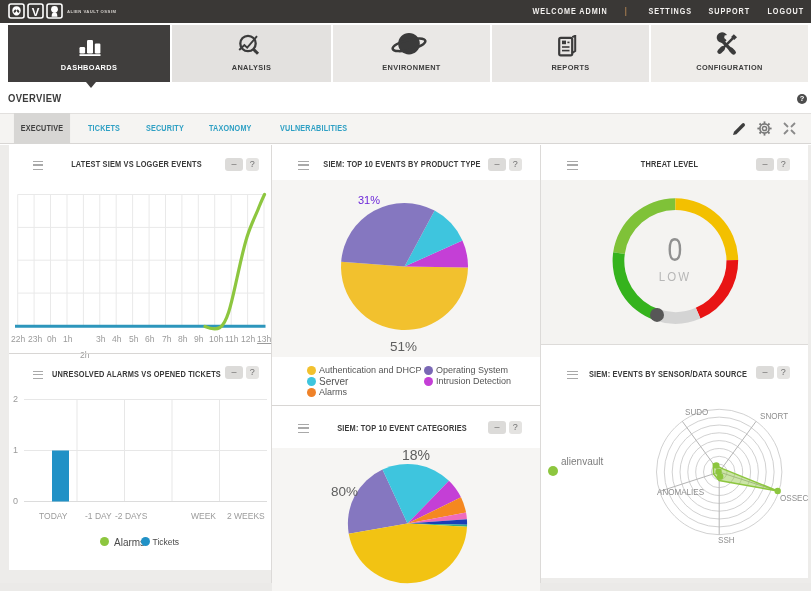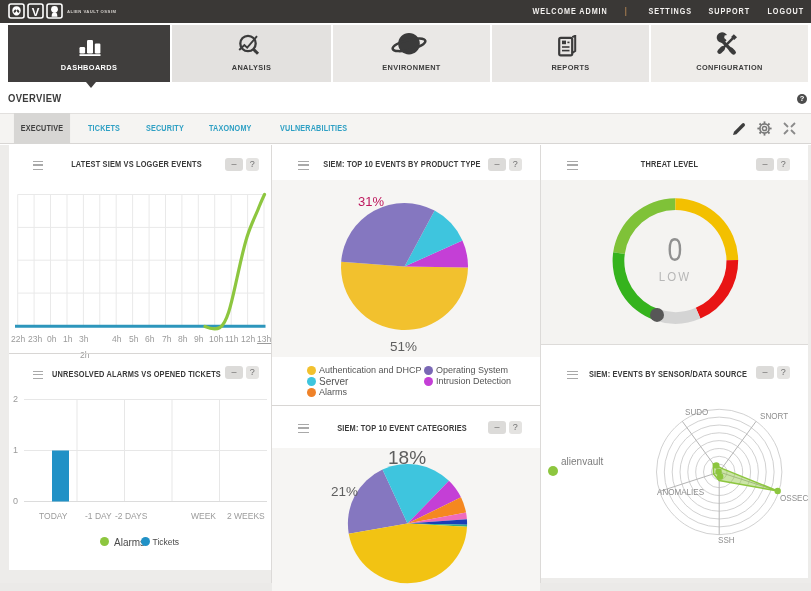--- a/index.html
+++ b/index.html
@@ -182,21 +182,21 @@
     </g>
     <line x1="15" y1="181.3" x2="265.5" y2="181.3" stroke="#2d96bc" stroke-width="3"></line>
     <path d="M205,181.5 C212,184.5 216,184.8 220,182.5 C228,177 232,155 237,133 C241,115 243,105 247,92 C251,79 256,70 259,62 C261.5,56 263,52.5 264.5,49.5" fill="none" stroke="#8dc63f" stroke-width="3.2" stroke-linecap="round"></path>
   </svg>
   <div class="abs" style="left:0;top:334px;width:271px;font-size:8.5px;color:#9b9b9b;">
     <span class="abs" style="left:11px;">22h</span>
       <span class="abs" style="left:28px;">23h</span>
     <span class="abs" style="left:47px;">0h</span>
       <span class="abs" style="left:63px;">1h</span>
     <span class="abs" style="left:80px;margin-top:16px;">2h</span>
-      <span class="abs" style="left:79px;">3h</span>
+      <span class="abs" style="left:96px;">3h</span>
     <span class="abs" style="left:112px;">4h</span>
       <span class="abs" style="left:129px;">5h</span>
     <span class="abs" style="left:145px;">6h</span>
       <span class="abs" style="left:162px;">7h</span>
     <span class="abs" style="left:178px;">8h</span>
       <span class="abs" style="left:194px;">9h</span>
     <span class="abs" style="left:209px;">10h</span>
       <span class="abs" style="left:225px;">11h</span>
     <span class="abs" style="left:241px;">12h</span>
       <span class="abs" style="left:257px;text-decoration:underline;">13h</span>
@@ -240,21 +240,21 @@
   <div class="abs ham" style="left:298px;top:161px;"></div>
   <div class="abs panel-title" style="left:292px;top:158.8px;width:220px;text-align:center;white-space:nowrap;">SIEM: TOP 10 EVENTS BY PRODUCT TYPE</div>
   <div class="pbtn" style="left:488px;top:158px;width:18px;">–</div>
   <div class="pbtn" style="left:509px;top:158px;width:12.5px;background:#e4e3e1;">?</div>
   <svg class="abs" style="left:272px;top:145px;" width="268" height="260" viewBox="272 145 268 260">
     <path d="M404.5,266.5 L467.99,267.61 A63.5,63.5 0 1 1 341.19,261.63 Z" fill="#f2c12e"></path>
     <path d="M404.5,266.5 L462.46,240.57 A63.5,63.5 0 0 1 467.99,267.61 Z" fill="#c43fd6"></path>
     <path d="M404.5,266.5 L434.60,210.59 A63.5,63.5 0 0 1 462.46,240.57 Z" fill="#3ec5de"></path>
     <path d="M404.5,266.5 L341.19,261.63 A63.5,63.5 0 0 1 434.60,210.59 Z" fill="#8577c0"></path>
   </svg>
-  <div class="abs" style="left:358px;top:194px;font-size:13px;color:#be185d;">31%</div>
+  <div class="abs" style="left:358px;top:194px;font-size:11px;color:#6d28d9;">31%</div>
   <div class="abs" style="left:390px;top:339px;font-size:13.5px;color:#5e5e5e;">51%</div>
   <div class="abs" style="left:307px;top:366px;width:9px;height:9px;border-radius:50%;background:#f2c12e;"></div>
   <div class="abs" style="left:319px;top:365px;font-size:9px;color:#555;">Authentication and DHCP</div>
   <div class="abs" style="left:307px;top:377px;width:9px;height:9px;border-radius:50%;background:#3ec5de;"></div>
   <div class="abs" style="left:319px;top:376px;font-size:10px;color:#555;">Server</div>
   <div class="abs" style="left:307px;top:388px;width:9px;height:9px;border-radius:50%;background:#ef8229;"></div>
   <div class="abs" style="left:319px;top:387px;font-size:9px;color:#555;">Alarms</div>
   <div class="abs" style="left:424px;top:366px;width:9px;height:9px;border-radius:50%;background:#7a68b5;"></div>
   <div class="abs" style="left:436px;top:365px;font-size:9px;color:#555;">Operating System</div>
   <div class="abs" style="left:424px;top:377px;width:9px;height:9px;border-radius:50%;background:#c43fd6;"></div>
@@ -269,22 +269,22 @@
   <svg class="abs" style="left:272px;top:440px;" width="268px" height="151" viewBox="272 440 268 151">
     <path d="M407.5,523.6 L348.75,533.64 A59.6,59.6 0 0 1 382.50,469.50 Z" fill="#8577c0"></path>
     <path d="M407.5,523.6 L382.50,469.50 A59.6,59.6 0 0 1 448.98,480.80 Z" fill="#3ec5de"></path>
     <path d="M407.5,523.6 L448.98,480.80 A59.6,59.6 0 0 1 460.98,497.29 Z" fill="#c43fd6"></path>
     <path d="M407.5,523.6 L460.98,497.29 A59.6,59.6 0 0 1 466.06,512.53 Z" fill="#f58820"></path>
     <path d="M407.5,523.6 L466.06,512.53 A59.6,59.6 0 0 1 466.93,519.13 Z" fill="#ef6bbc"></path>
     <path d="M407.5,523.6 L466.93,519.13 A59.6,59.6 0 0 1 467.09,524.64 Z" fill="#1a3eb8"></path>
     <path d="M407.5,523.6 L467.09,524.64 A59.6,59.6 0 0 1 467.02,526.72 Z" fill="#2fae8a"></path>
     <path d="M407.5,523.6 L467.02,526.72 A59.6,59.6 0 0 1 348.75,533.64 Z" fill="#f2c313"></path>
   </svg>
-  <div class="abs" style="left:388px;top:447px;font-size:19px;color:#5e5e5e;">18%</div>
-  <div class="abs" style="left:331px;top:484px;font-size:13.5px;color:#5e5e5e;">21%</div>
+  <div class="abs" style="left:402px;top:447px;font-size:14px;color:#5e5e5e;">18%</div>
+  <div class="abs" style="left:331px;top:484px;font-size:13.5px;color:#5e5e5e;">80%</div>
 
   <div class="abs" style="left:541px;top:180px;width:267px;height:165px;background:#f4f3f1;border-bottom:1.3px solid #dddbd9;"></div>
   <div class="abs ham" style="left:567px;top:161px;"></div>
   <div class="abs panel-title" style="left:557px;top:158.8px;width:225px;text-align:center;">THREAT LEVEL</div>
   <div class="pbtn" style="left:756px;top:158px;width:18px;">–</div>
   <div class="pbtn" style="left:777px;top:158px;width:12.5px;background:#e4e3e1;">?</div>
   <svg class="abs" style="left:541px;top:180px;" width="267" height="165" viewBox="541 180 267 165">
     <path d="M613.21,252.26 A62.8,62.8 0 0 1 675.40,198.20 L675.40,209.90 A51.1,51.1 0 0 0 624.80,253.89 Z" fill="#7fc238"></path>
     <path d="M655.16,320.45 A62.8,62.8 0 0 1 613.21,252.26 L624.80,253.89 A51.1,51.1 0 0 0 658.93,309.37 Z" fill="#35b31d"></path>
     <path d="M675.40,198.20 A62.8,62.8 0 0 1 738.19,260.12 L726.50,260.29 A51.1,51.1 0 0 0 675.40,209.90 Z" fill="#f3c000"></path>

